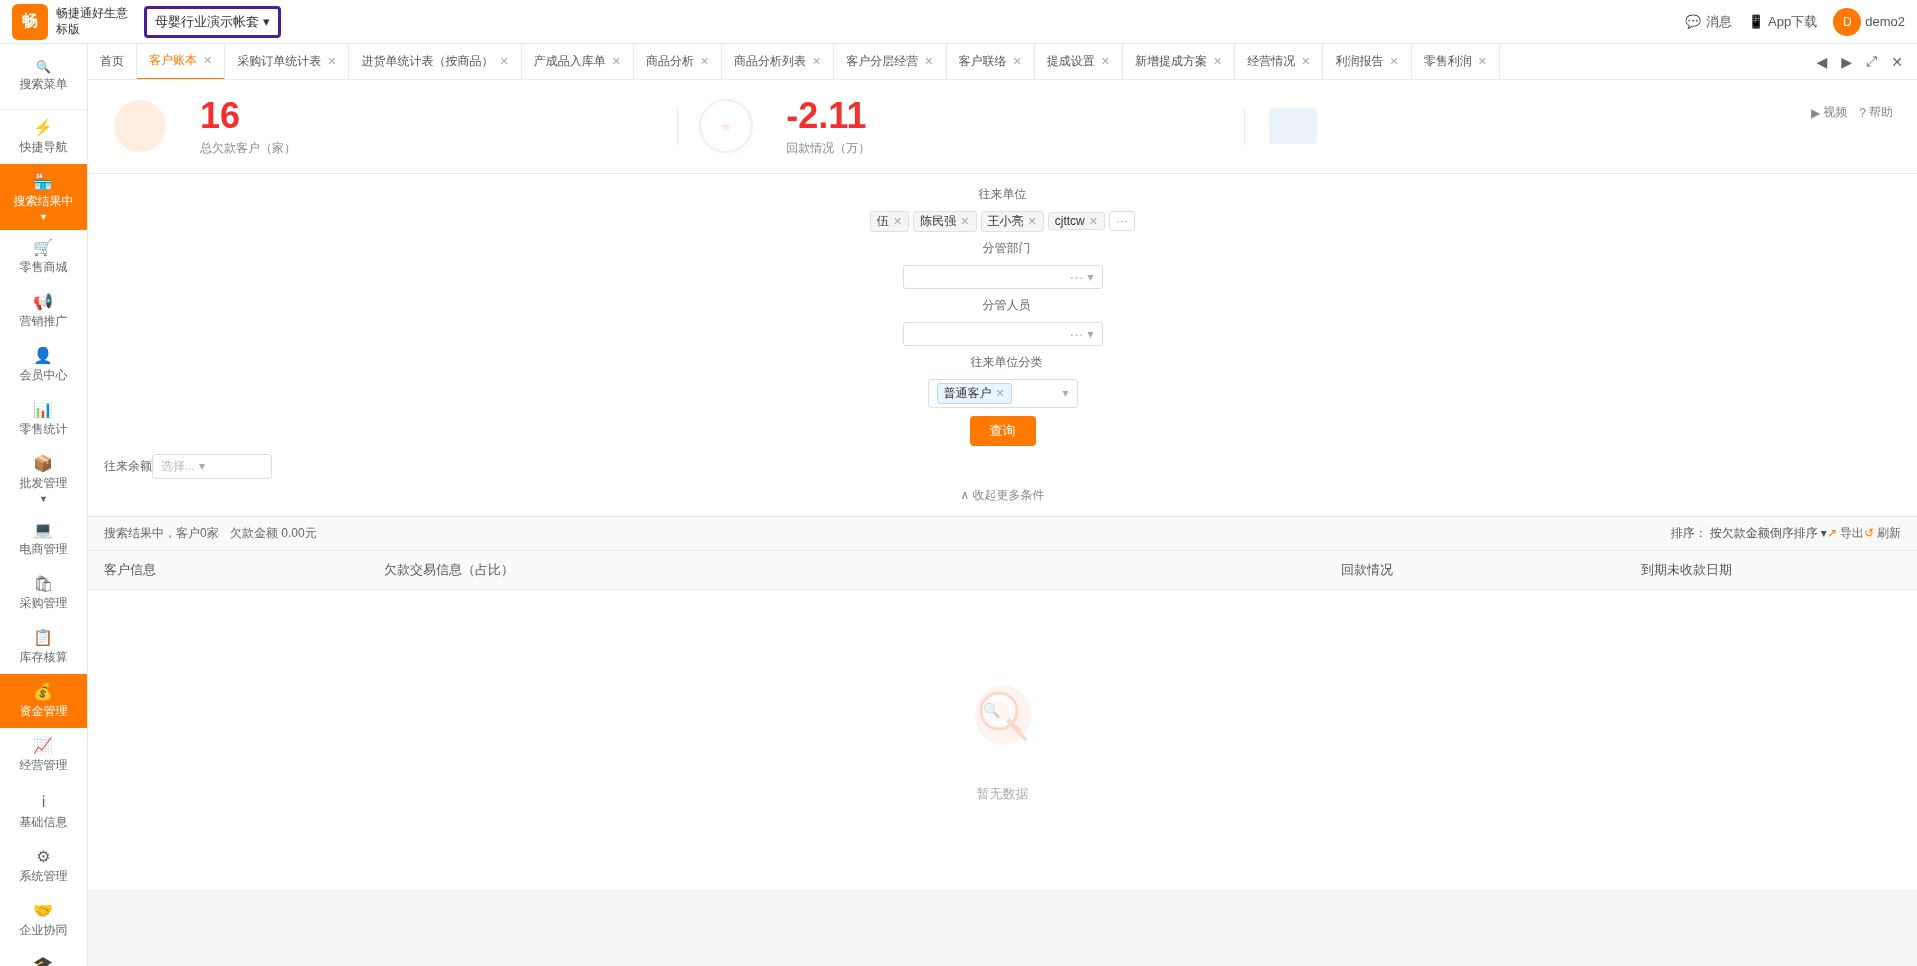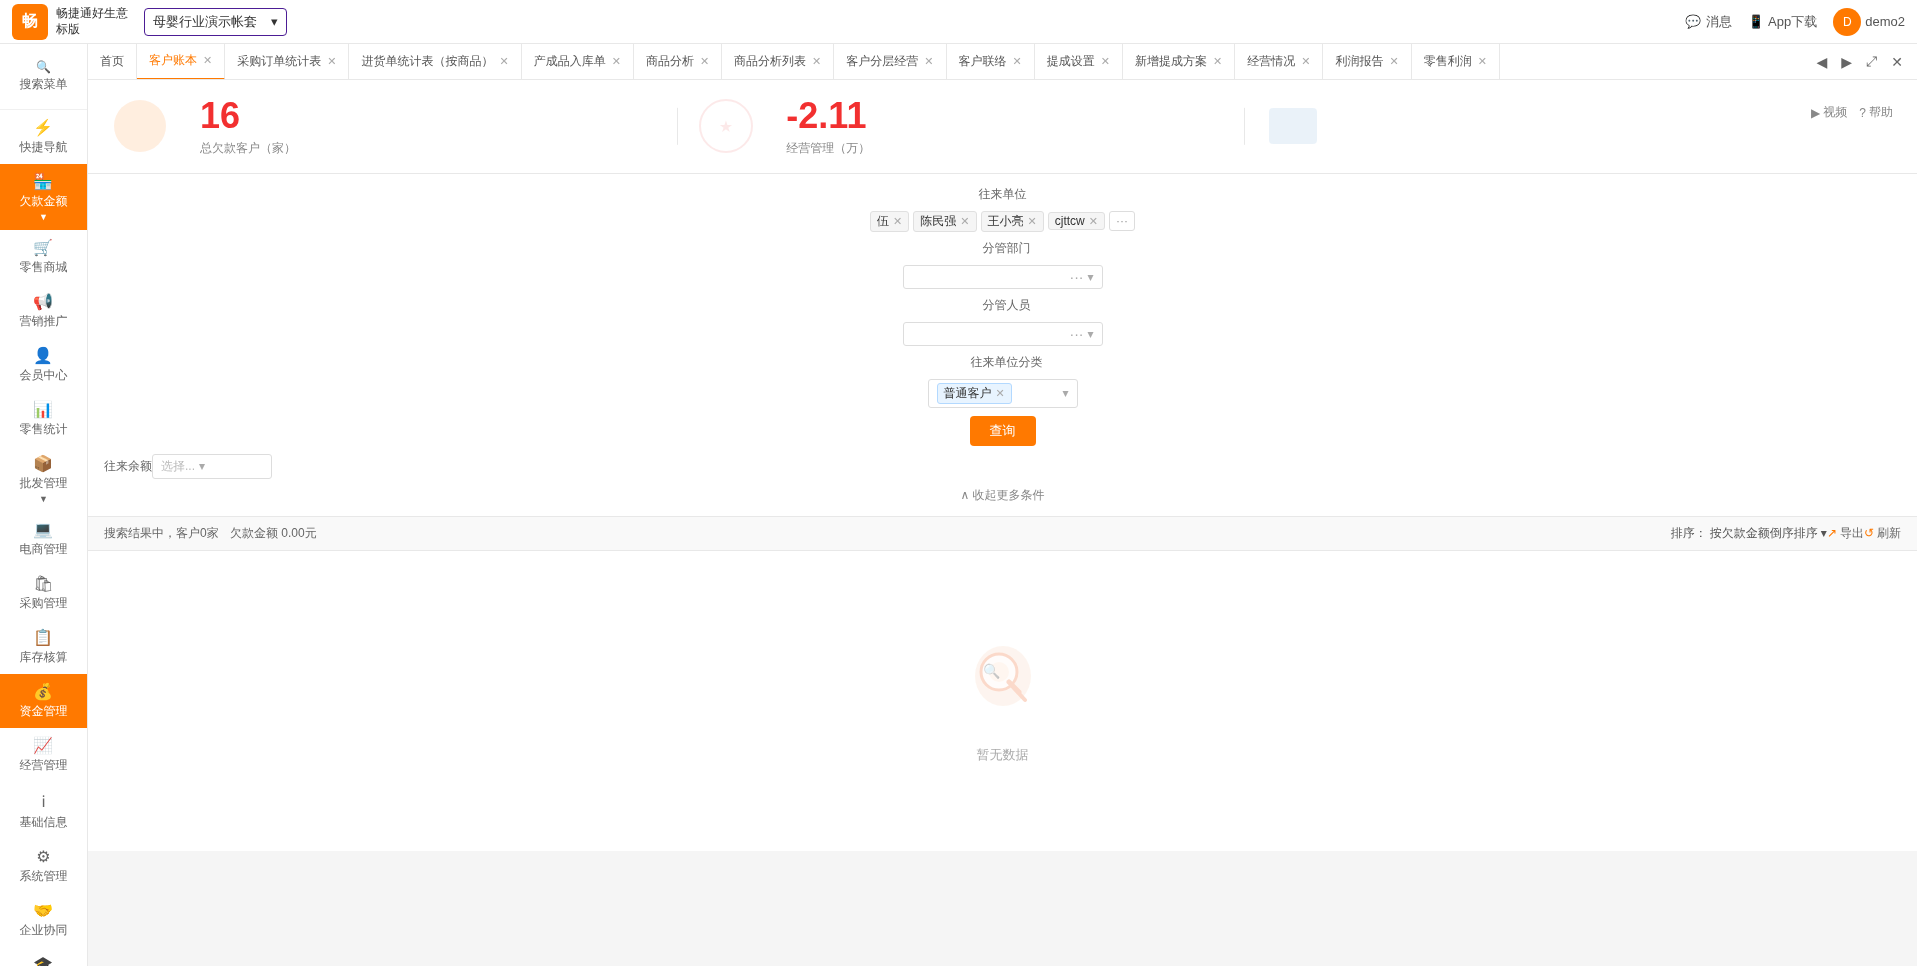--- a/index.html
+++ b/index.html
@@ -11,21 +11,21 @@
     .main-layout { display: flex; flex: 1; overflow: hidden; }
     .sidebar { width: 88px; background: #fff; border-right: 1px solid #e8e8e8; flex-shrink: 0; display: flex; flex-direction: column; }
     .content-area { flex: 1; display: flex; flex-direction: column; overflow: hidden; }
     .tab-bar { background: #fff; border-bottom: 1px solid #e8e8e8; display: flex; align-items: center; height: 36px; padding: 0; flex-shrink: 0; overflow: hidden; }
     .main-content { flex: 1; overflow-y: auto; background: #f5f5f5; padding: 0; }
 
     
     .top-bar-logo { display: flex; align-items: center; gap: 8px; margin-right: 16px; }
     .logo-icon { width: 36px; height: 36px; background: #ff7900; border-radius: 6px; display: flex; align-items: center; justify-content: center; color: #fff; font-size: 16px; font-weight: bold; }
     .logo-text { font-size: 12px; color: #333; line-height: 1.3; }
-    .dropdown-selector { display: flex; align-items: center; gap: 14px; padding: 4px 8px; border: 1px solid #4c1d95; border-radius: 4px; cursor: pointer; font-size: 13px; color: #333; }
+    .dropdown-selector { display: flex; align-items: center; gap: 4px; padding: 4px 8px; border: 3px solid #4c1d95; border-radius: 4px; cursor: pointer; font-size: 13px; color: #333; }
     .top-bar-right { margin-left: auto; display: flex; align-items: center; gap: 16px; }
     .top-bar-btn { display: flex; align-items: center; gap: 4px; cursor: pointer; font-size: 13px; color: #555; }
     .avatar { width: 28px; height: 28px; border-radius: 50%; background: #ff7900; display: flex; align-items: center; justify-content: center; color: #fff; font-size: 12px; }
 
     
     .sidebar-search { padding: 10px 8px; border-bottom: 1px solid #f0f0f0; }
     .sidebar-search-btn { width: 100%; background: none; border: none; cursor: pointer; font-size: 12px; color: #666; display: flex; flex-direction: column; align-items: center; gap: 2px; padding: 6px 0; }
     .sidebar-nav-btn { width: 100%; background: none; border: none; cursor: pointer; font-size: 12px; color: #666; display: flex; flex-direction: column; align-items: center; gap: 2px; padding: 8px 4px; }
     .sidebar-nav-btn.active { background: #ff7900; color: #fff; }
     .sidebar-nav-btn.active .nav-icon { color: #fff; }
@@ -127,21 +127,21 @@
           <span>🔍</span>
           <span>搜索菜单</span>
         </button>
       </div>
       <button class="sidebar-nav-btn">
         <span class="nav-icon">⚡</span>
         <span>快捷导航</span>
       </button>
       <button class="sidebar-nav-btn active" style="background:#ff7900;color:#fff;">
         <span class="nav-icon">🏪</span>
-        <span>欠款金额</span>
+        <span>搜索结果中</span>
         <span style="font-size:9px;">▼</span>
       </button>
       <button class="sidebar-nav-btn">
         <span class="nav-icon">🛒</span>
         <span>零售商城</span>
       </button>
       <button class="sidebar-nav-btn">
         <span class="nav-icon">📢</span>
         <span>营销推广</span>
       </button>
@@ -282,21 +282,21 @@
 
           <div class="stat-item" style="position:relative;">
             <div style="position:absolute;left:20px;top:50%;transform:translateY(-50%);width:56px;height:56px;opacity:0.12;">
               <svg viewBox="0 0 56 56" style="width:56px;height:56px;fill:#e85050;">
                 <circle cx="28" cy="28" r="26" stroke="#e85050" stroke-width="2" fill="none"></circle>
                 <text x="28" y="34" text-anchor="middle" font-size="16" fill="#e85050">★</text>
               </svg>
             </div>
             <div style="padding-left:88px;">
               <div class="stat-value red">-2.11</div>
-              <div class="stat-label">经营管理（万）</div>
+              <div class="stat-label">回款情况（万）</div>
             </div>
           </div>
 
           <div class="stat-item" style="position:relative;">
             <div style="position:absolute;left:20px;top:50%;transform:translateY(-50%);width:56px;height:56px;opacity:0.12;">
               <svg viewBox="0 0 56 56" style="width:56px;height:56px;fill:#5b9bd5;">
                 <rect x="4" y="10" width="48" height="36" rx="4" fill="#5b9bd5"></rect>
               </svg>
             </div>
           </div>
@@ -394,20 +394,26 @@
               <span>导出</span>
             </div>
             <div class="action-btn">
               <span class="icon">↺</span>
               <span>刷新</span>
             </div>
           </div>
         </div>
 
         <div class="data-table">
+          <div class="table-header">
+            <div>客户信息</div>
+            <div>欠款交易信息（占比）</div>
+            <div>回款情况</div>
+            <div>到期未收款日期</div>
+          </div>
           <div class="table-body">
             <div class="empty-state">
               <div style="font-size:72px;opacity:0.35;">
                 
                 <svg width="80" height="80" viewBox="0 0 80 80" fill="none" xmlns="http://www.w3.org/2000/svg">
                   <ellipse cx="40" cy="38" rx="28" ry="30" fill="#f5c5a3" opacity="0.5"></ellipse>
                   <circle cx="36" cy="34" r="18" stroke="#f5956a" stroke-width="3" fill="#fff9f5"></circle>
                   <line x1="49" y1="48" x2="62" y2="62" stroke="#f5956a" stroke-width="4" stroke-linecap="round"></line>
                   <circle cx="36" cy="34" r="10" fill="#ffe8d6"></circle>
 

